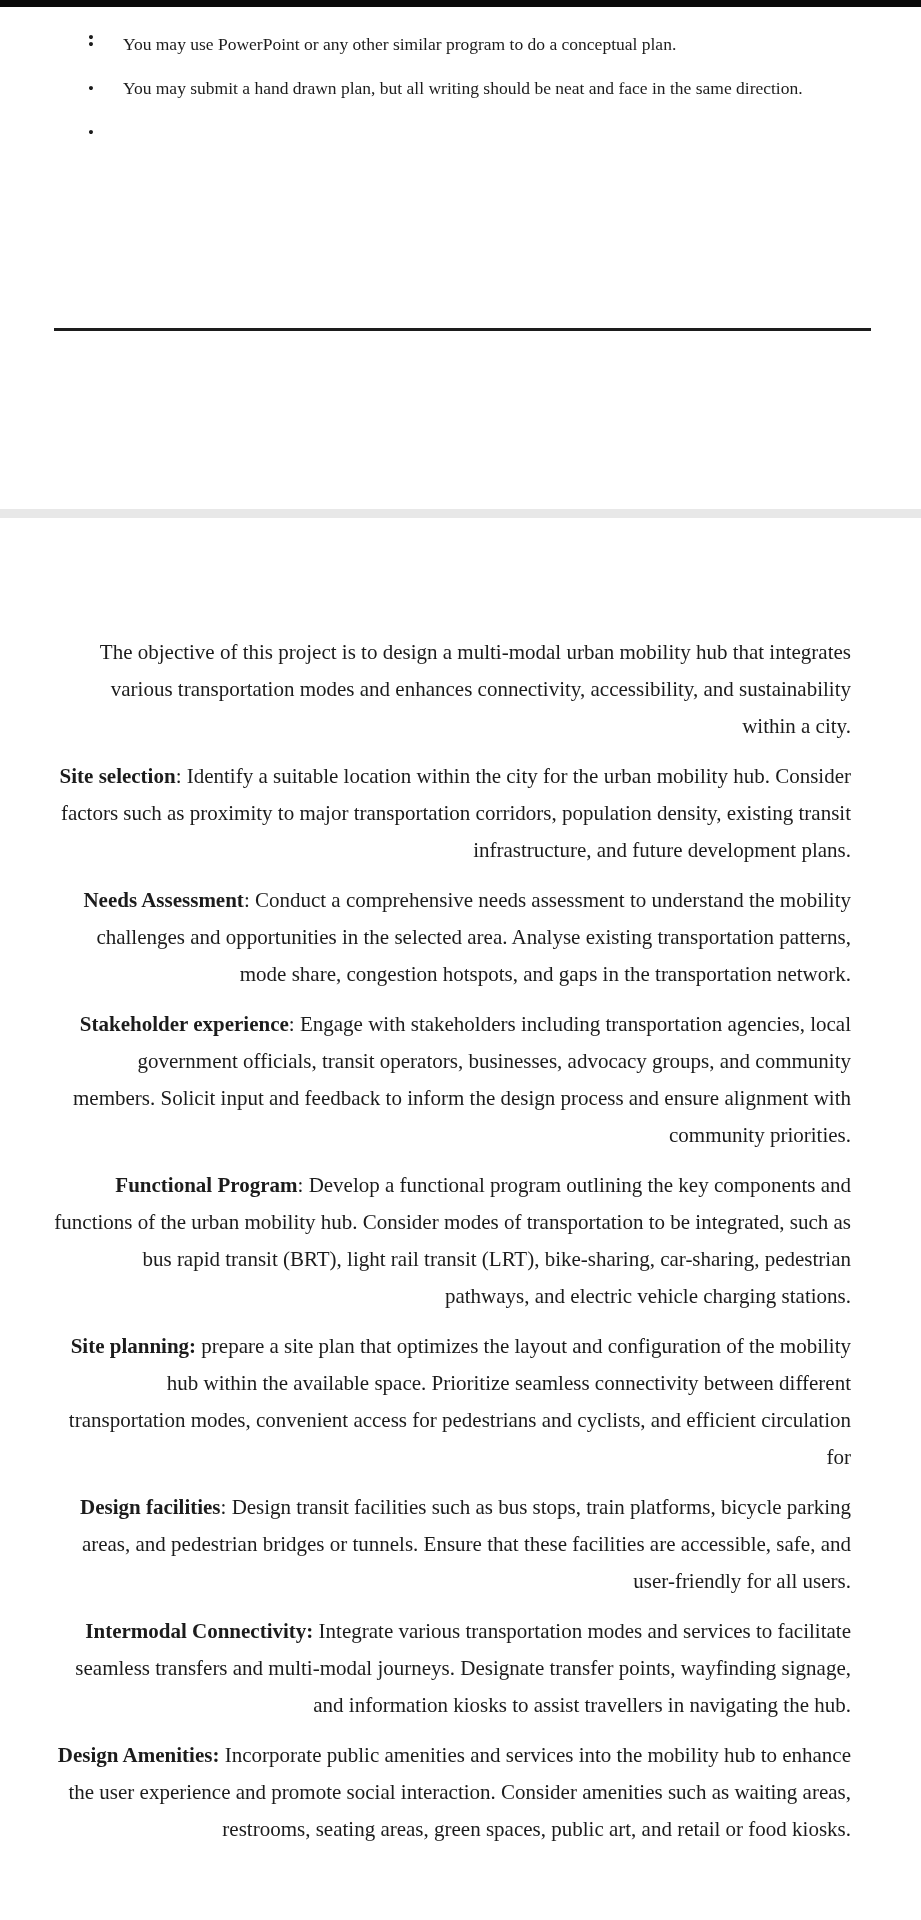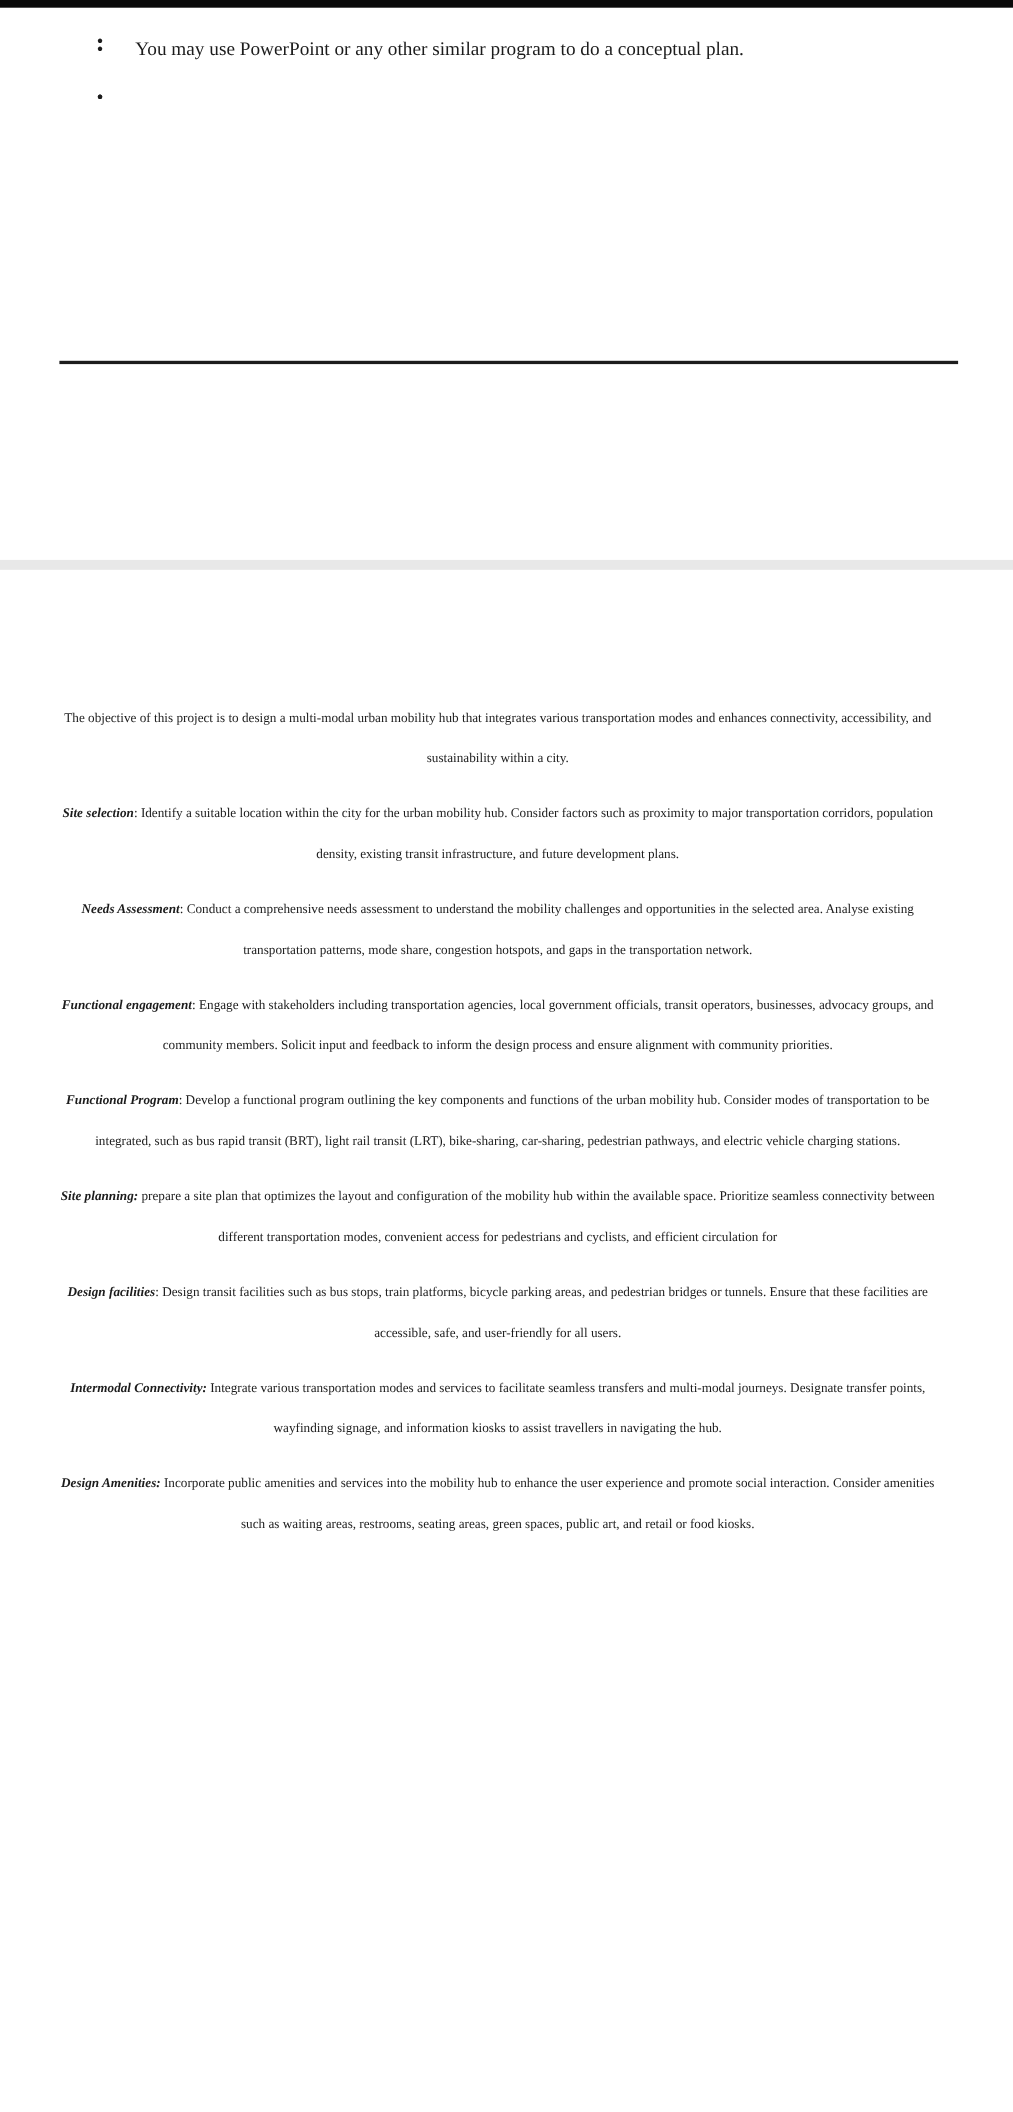--- a/index.html
+++ b/index.html
@@ -52,51 +52,51 @@
     top: 509px; left: 0;
     width: 100%; height: 9px;
     background: #e8e8e8;
   }
   .page-2-body {
     position: absolute;
     top: 634px; left: 54px;
     width: 797px;
   }
   .doc-paragraph {
-    font-size: 12px;
+    font-size: 21px;
     line-height: 37px;
     margin: 0 0 13px 0;
-    text-align: center;
+    text-align: right;
   }
-  .doc-paragraph b { font-weight: bold; font-style: italic; }
+  .doc-paragraph b { font-weight: bold; }
 </style>
 </head>
 <body>
 
 <div class="screen">
 
   <div class="top-bar"></div>
 
   <div>
     <ul class="bullet-list" id="bullet-list">
         <li class="bullet-item"><span class="bullet-glyph">•</span></li>
         <li class="bullet-item"><span class="bullet-glyph">•</span><span>You may use PowerPoint or any other similar program to do a conceptual plan.</span></li>
-        <li class="bullet-item"><span class="bullet-glyph">•</span></li>
+        <li class="bullet-item"><span class="bullet-glyph">•</span><span>You may submit a hand drawn plan, but all writing should be neat and face in the same direction.</span></li>
         <li class="bullet-item"><span class="bullet-glyph">•</span></li>
       </ul>
     <hr class="section-rule">
   </div>
 
   <div class="page-separator"></div>
 
   <div class="page-2-body" id="paragraph-list">
       <p class="doc-paragraph"><span>The objective of this project is to design a multi-modal urban mobility hub that integrates various transportation modes and enhances connectivity, accessibility, and sustainability within a city.</span></p>
       <p class="doc-paragraph"><b>Site selection</b><span>: Identify a suitable location within the city for the urban mobility hub. Consider factors such as proximity to major transportation corridors, population density, existing transit infrastructure, and future development plans.</span></p>
       <p class="doc-paragraph"><b>Needs Assessment</b><span>: Conduct a comprehensive needs assessment to understand the mobility challenges and opportunities in the selected area. Analyse existing transportation patterns, mode share, congestion hotspots, and gaps in the transportation network.</span></p>
-      <p class="doc-paragraph"><b>Functional engagement</b><span>: Engage with stakeholders including transportation agencies, local government officials, transit operators, businesses, advocacy groups, and community members. Solicit input and feedback to inform the design process and ensure alignment with community priorities.</span></p>
+      <p class="doc-paragraph"><b>Stakeholder experience</b><span>: Engage with stakeholders including transportation agencies, local government officials, transit operators, businesses, advocacy groups, and community members. Solicit input and feedback to inform the design process and ensure alignment with community priorities.</span></p>
       <p class="doc-paragraph"><b>Functional Program</b><span>: Develop a functional program outlining the key components and functions of the urban mobility hub. Consider modes of transportation to be integrated, such as bus rapid transit (BRT), light rail transit (LRT), bike-sharing, car-sharing, pedestrian pathways, and electric vehicle charging stations.</span></p>
       <p class="doc-paragraph"><b>Site planning:</b><span> prepare a site plan that optimizes the layout and configuration of the mobility hub within the available space. Prioritize seamless connectivity between different transportation modes, convenient access for pedestrians and cyclists, and efficient circulation for</span></p>
       <p class="doc-paragraph"><b>Design facilities</b><span>: Design transit facilities such as bus stops, train platforms, bicycle parking areas, and pedestrian bridges or tunnels. Ensure that these facilities are accessible, safe, and user-friendly for all users.</span></p>
       <p class="doc-paragraph"><b>Intermodal Connectivity:</b><span> Integrate various transportation modes and services to facilitate seamless transfers and multi-modal journeys. Designate transfer points, wayfinding signage, and information kiosks to assist travellers in navigating the hub.</span></p>
       <p class="doc-paragraph"><b>Design Amenities:</b><span> Incorporate public amenities and services into the mobility hub to enhance the user experience and promote social interaction. Consider amenities such as waiting areas, restrooms, seating areas, green spaces, public art, and retail or food kiosks.</span></p>
     </div>
 
 </div>
 
 </body></html>

